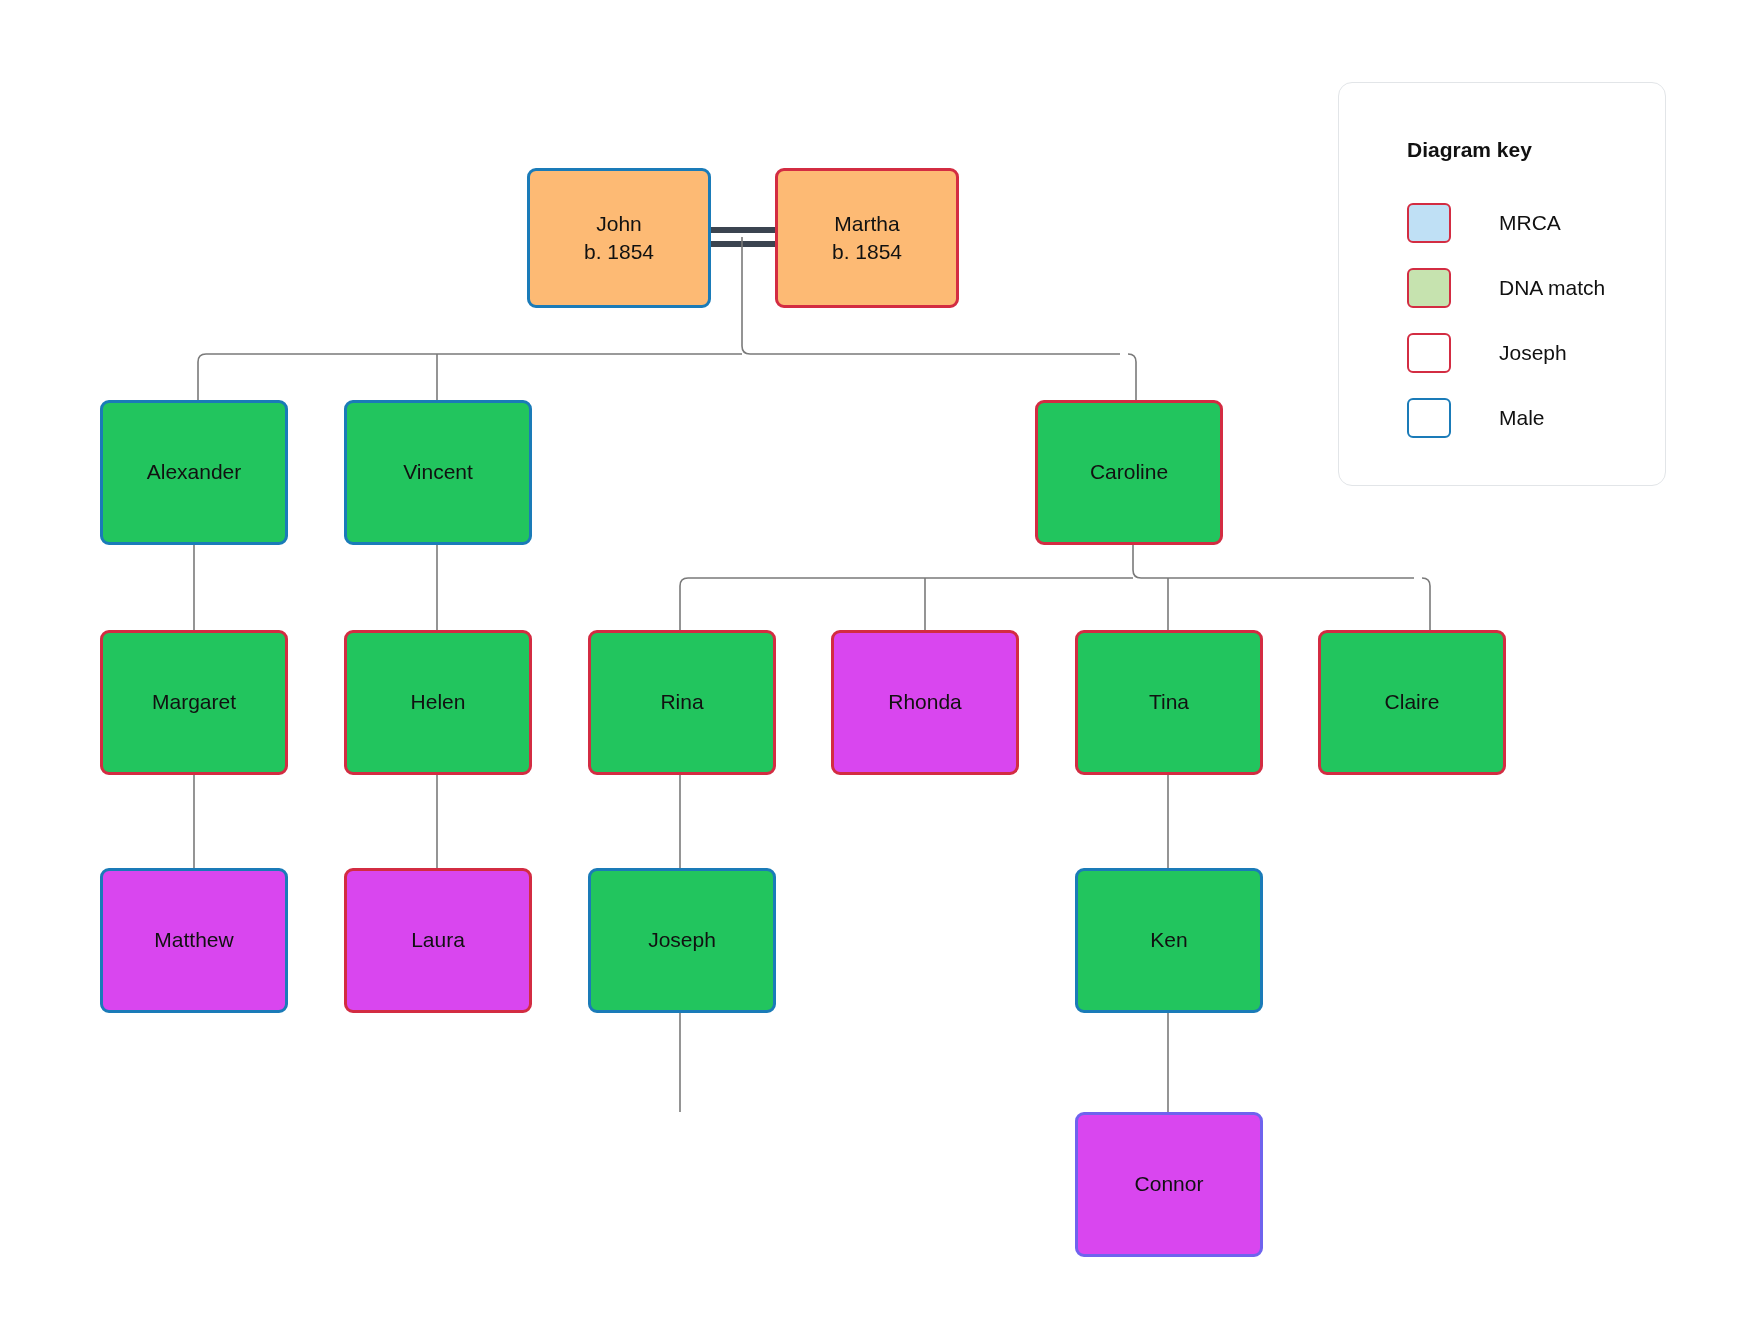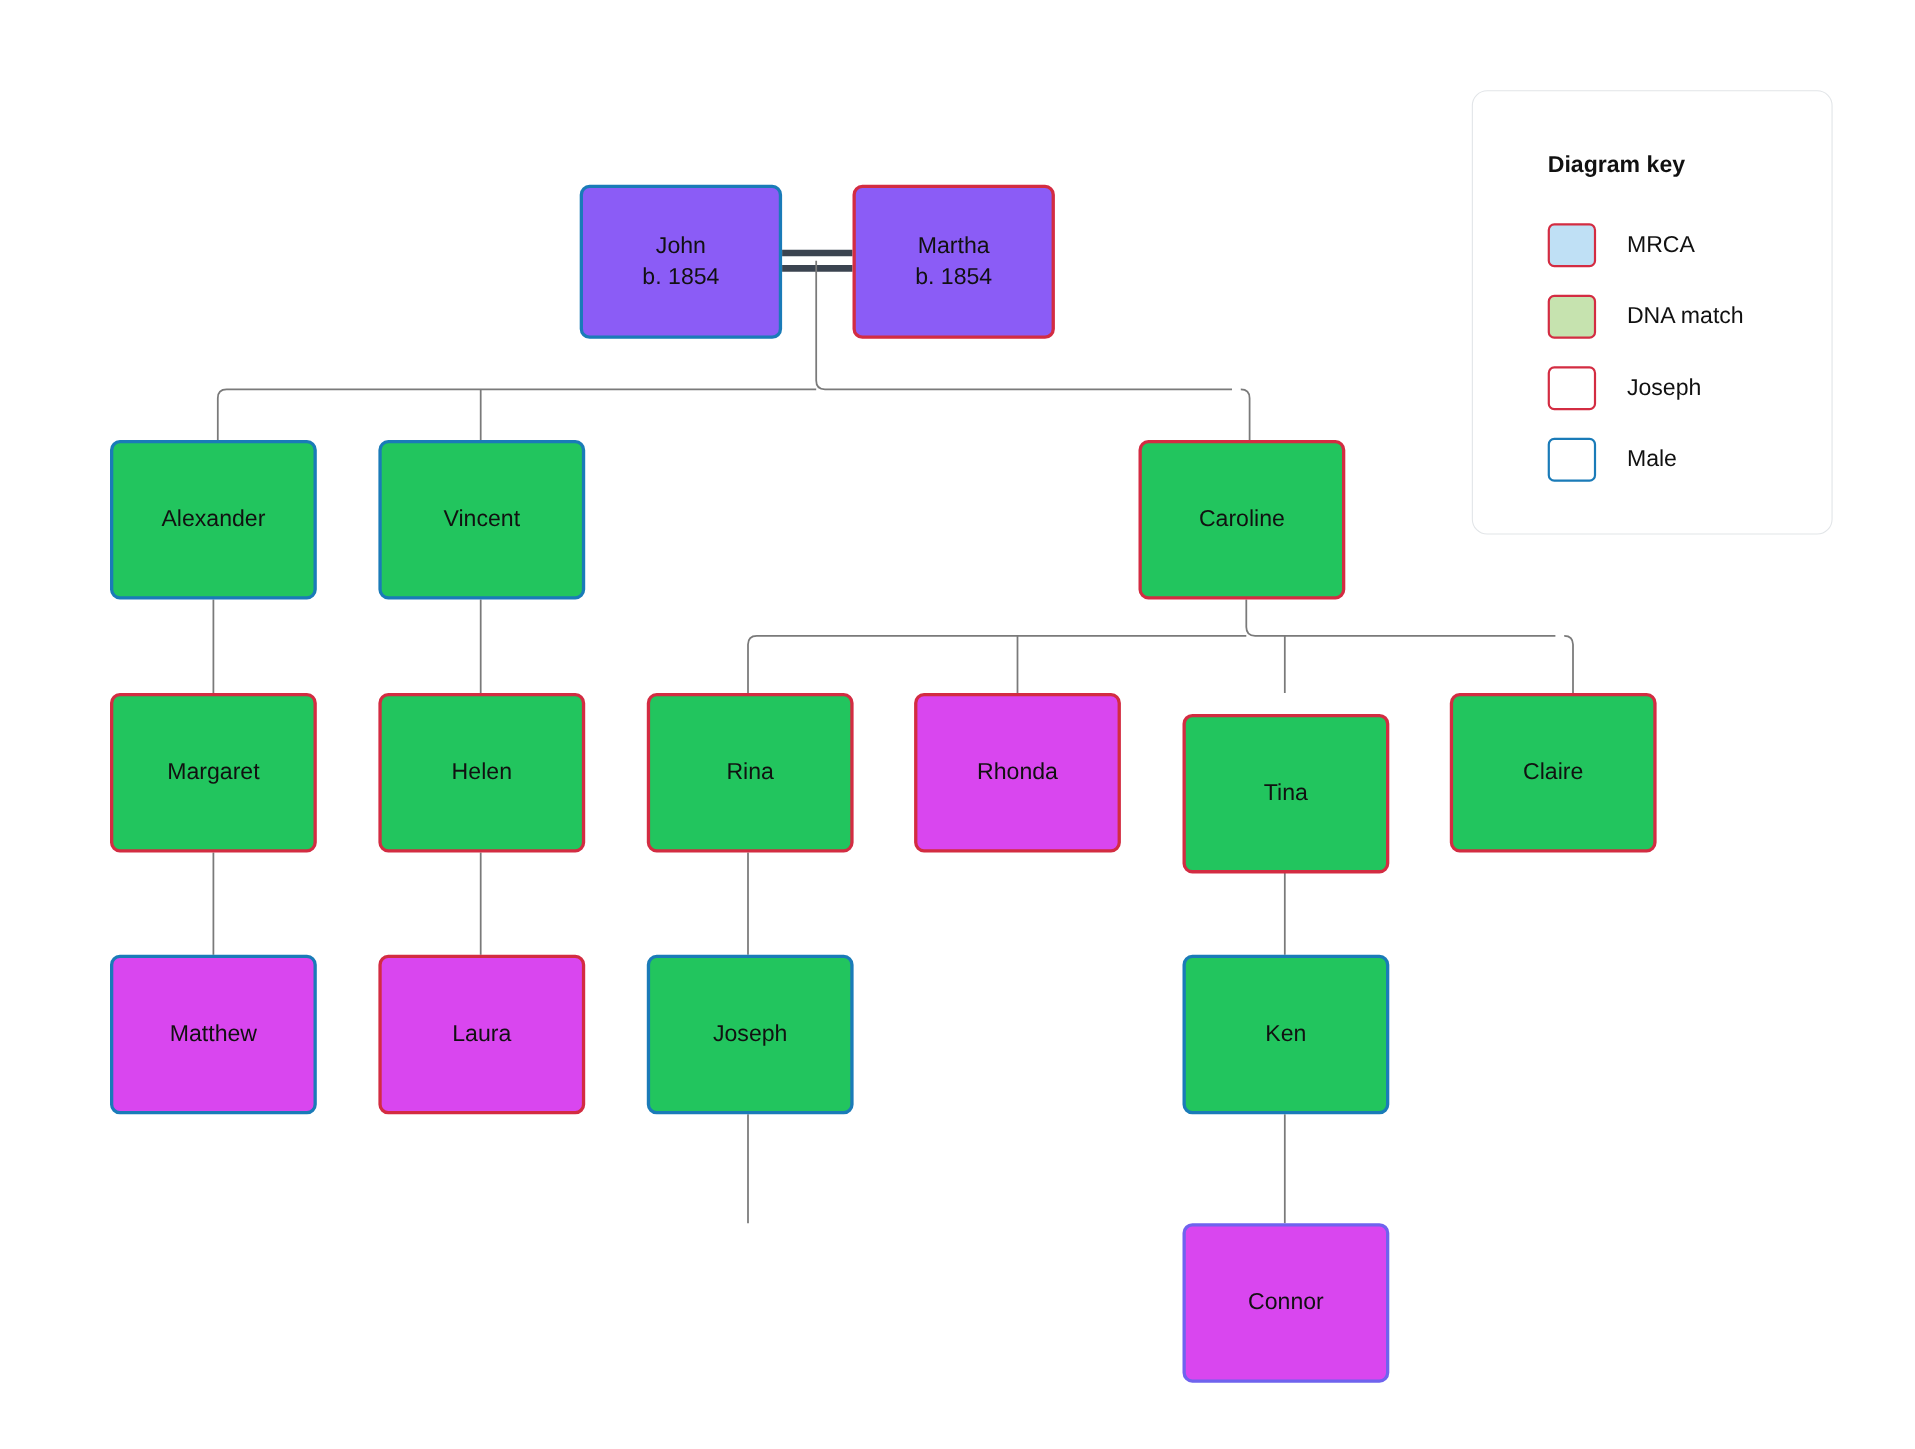--- a/index.html
+++ b/index.html
@@ -37,21 +37,21 @@
     text-align: center;
     font-size: 21px;
     line-height: 1.35;
     color: #111111;
     background: #22c55e;
     white-space: pre-line;
   }
   .node.male      { border: 3px solid #1a7bb8; }
   .node.female    { border: 3px solid #d32c42; }
   .node.purple    { border: 3px solid #6f63ee; }
-  .node.fill-mrca  { background: #8b5cf6; }
+  .node.fill-mrca  { background: #fdba74; }
   .node.fill-match { background: #d946ef; }
 
   
   #legend {
     position: absolute;
     left: 1338px;
     top: 82px;
     width: 328px;
     height: 404px;
     box-sizing: border-box;
@@ -74,21 +74,21 @@
     align-items: center;
   }
   .legend-swatch {
     width: 44px;
     height: 40px;
     box-sizing: border-box;
     border-radius: 6px;
     flex: 0 0 auto;
   }
   .legend-label {
-    margin-left: 28px;
+    margin-left: 48px;
     font-size: 21px;
     color: #111111;
     white-space: nowrap;
   }
 </style>
 </head>
 <body>
 
 <div id="canvas">
 
@@ -138,21 +138,21 @@
   <div class="node female" style="left:1035px; top:400px; width:188px; height:145px;">Caroline</div>
 
   <div class="node female" style="left:100px; top:630px; width:188px; height:145px;">Margaret</div>
 
   <div class="node female" style="left:344px; top:630px; width:188px; height:145px;">Helen</div>
 
   <div class="node female" style="left:588px; top:630px; width:188px; height:145px;">Rina</div>
 
   <div class="node female fill-match" style="left:831px; top:630px; width:188px; height:145px;">Rhonda</div>
 
-  <div class="node female" style="left:1075px; top:630px; width:188px; height:145px;margin-top:19px;">Tina</div>
+  <div class="node female" style="left:1075px; top:630px; width:188px; height:145px;">Tina</div>
 
   <div class="node female" style="left:1318px; top:630px; width:188px; height:145px;">Claire</div>
 
   <div class="node male fill-match" style="left:100px; top:868px; width:188px; height:145px;">Matthew</div>
 
   <div class="node female fill-match" style="left:344px; top:868px; width:188px; height:145px;">Laura</div>
 
   <div class="node male" style="left:588px; top:868px; width:188px; height:145px;">Joseph</div>
 
   <div class="node male" style="left:1075px; top:868px; width:188px; height:145px;">Ken</div>

